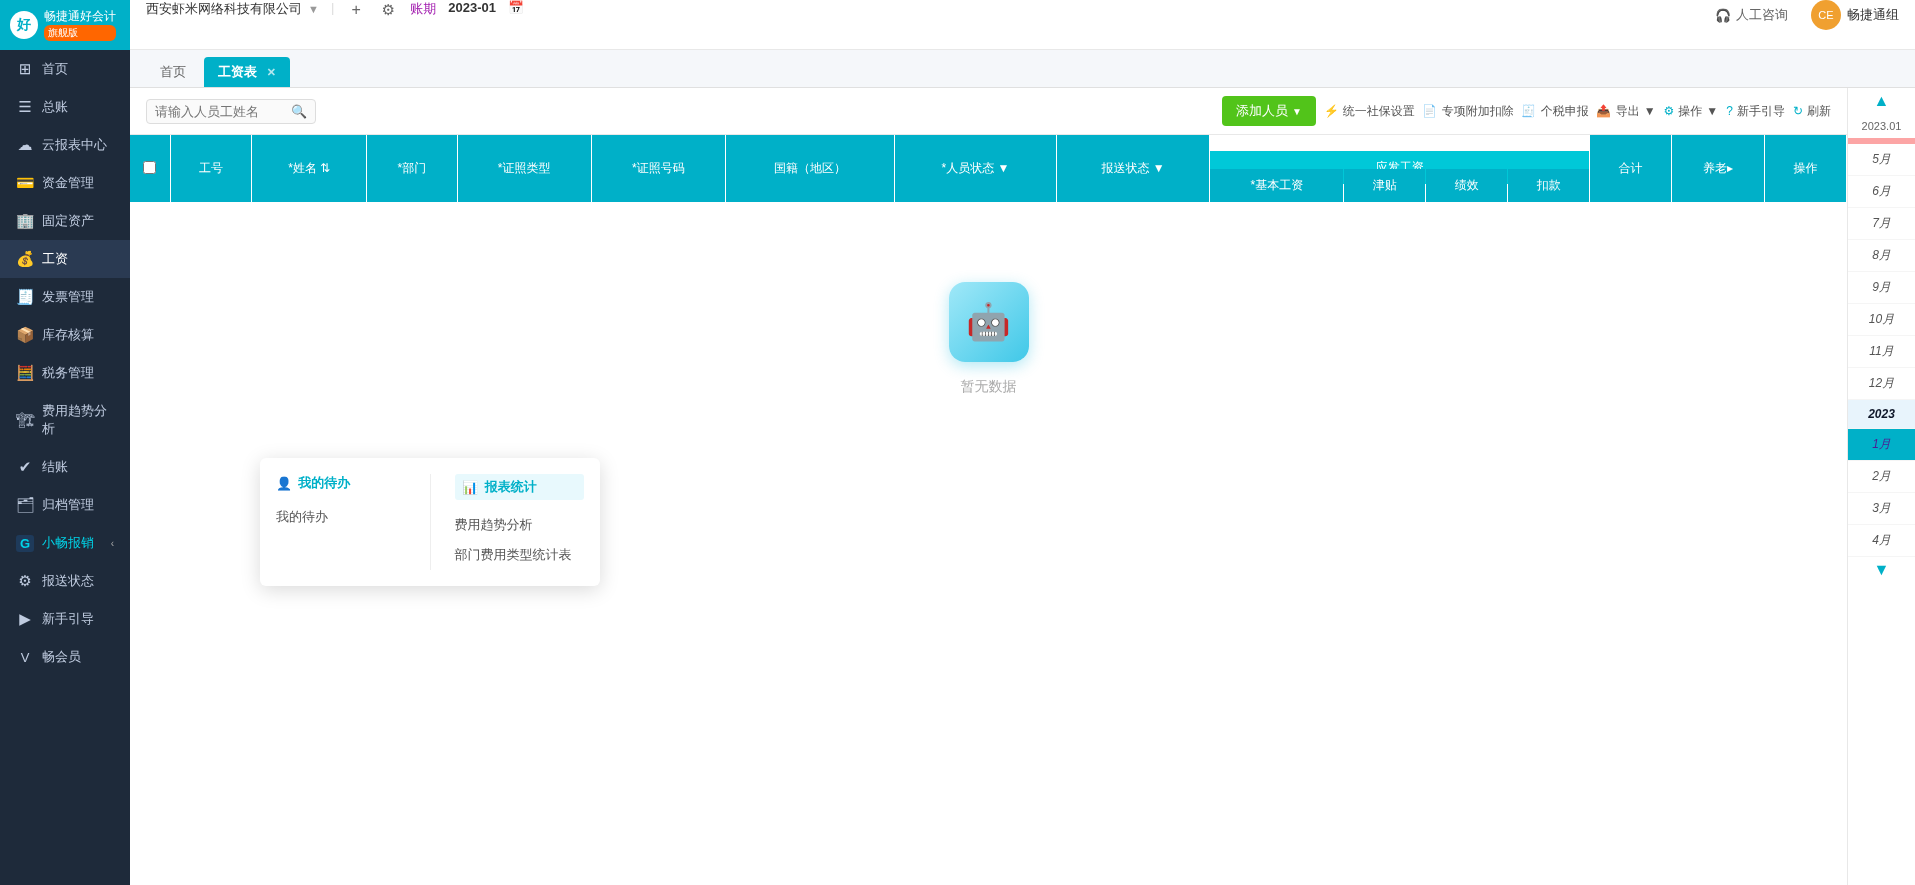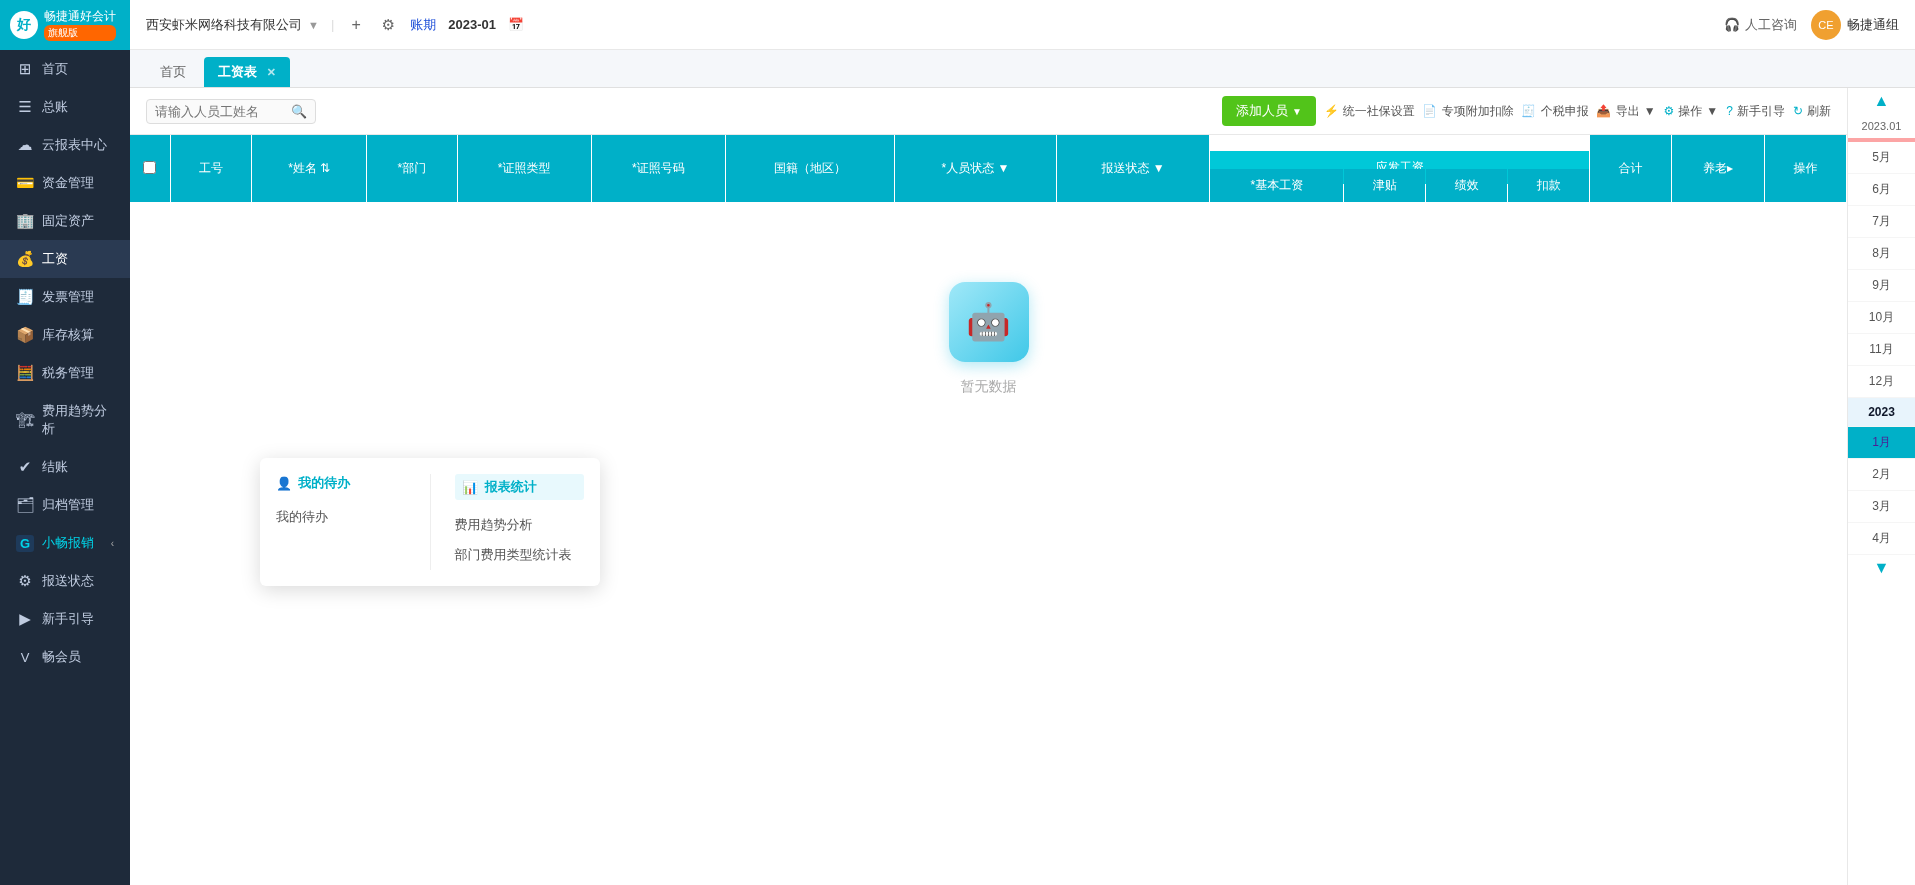--- a/index.html
+++ b/index.html
@@ -49,41 +49,41 @@
       display: flex;
       flex-direction: column;
       overflow: hidden;
     }
 
     
     .topbar {
       height: 50px;
       background: #fff;
       display: flex;
-      align-items: center;
+      align-items: flex-start;
       padding: 0 16px;
       gap: 12px;
       border-bottom: 1px solid #e8e8e8;
       flex-shrink: 0;
     }
     .company-select {
       display: flex; align-items: center; gap: 6px;
       font-size: 13px; color: #333; cursor: pointer;
     }
     .company-arrow { color: #999; font-size: 11px; }
     .topbar-sep { color: #ddd; }
     .topbar-add { width: 20px; height: 20px; background: none; border: none; font-size: 16px; color: #666; cursor: pointer; }
     .topbar-settings { width: 20px; height: 20px; background: none; border: none; font-size: 15px; color: #666; cursor: pointer; }
-    .period-label { color: #1d4ed8; font-size: 13px; }
+    .period-label { color: #a21caf; font-size: 13px; }
     .period-value { color: #333; font-size: 13px; font-weight: bold; }
     .period-calendar { color: #00b0c8; cursor: pointer; }
     .topbar-right { margin-left: auto; display: flex; align-items: center; gap: 14px; }
     .support-btn { display: flex; align-items: center; gap: 4px; color: #666; font-size: 13px; cursor: pointer; }
     .user-area { display: flex; align-items: center; gap: 6px; cursor: pointer; }
-    .user-avatar { width: 30px; height: 30px; border-radius: 50%; background: #f0a030; display: flex; align-items: center; justify-content: center; color: #fff; font-size: 11px; }
+    .user-avatar { width: 30px; height: 30px; border-radius: 50%; background: #f0a030; display: flex; align-items: center; justify-content: center; color: #fff; font-size: 11px; margin-left: 9px; }
     .user-name { font-size: 13px; color: #333; }
 
     
     .tabs {
       height: 38px;
       background: #f5f7fa;
       display: flex;
       align-items: flex-end;
       padding: 0 16px;
       border-bottom: 1px solid #e0e0e0;
@@ -211,31 +211,32 @@
       flex-direction: column;
       align-items: center;
       padding: 0;
       overflow: hidden;
       flex-shrink: 0;
     }
     .month-year-label {
       font-size: 11px; color: #666;
       padding: 6px 0;
       text-align: center;
-      border-bottom: 4px solid #fca5a5;
+      border-bottom: 6px solid #fca5a5;
       width: 100%;
     }
     .month-item {
       width: 100%;
       padding: 7px 0;
       text-align: center;
       font-size: 12px;
       color: #555;
       cursor: pointer;
       border-bottom: 1px solid #f5f5f5;
+      font-style: italic;
     }
     .month-item.active {
       background: #00b0c8;
       color: #4c1d95;
     }
     .month-nav {
       width: 100%;
       display: flex; justify-content: center;
       padding: 4px 0;
       cursor: pointer;

